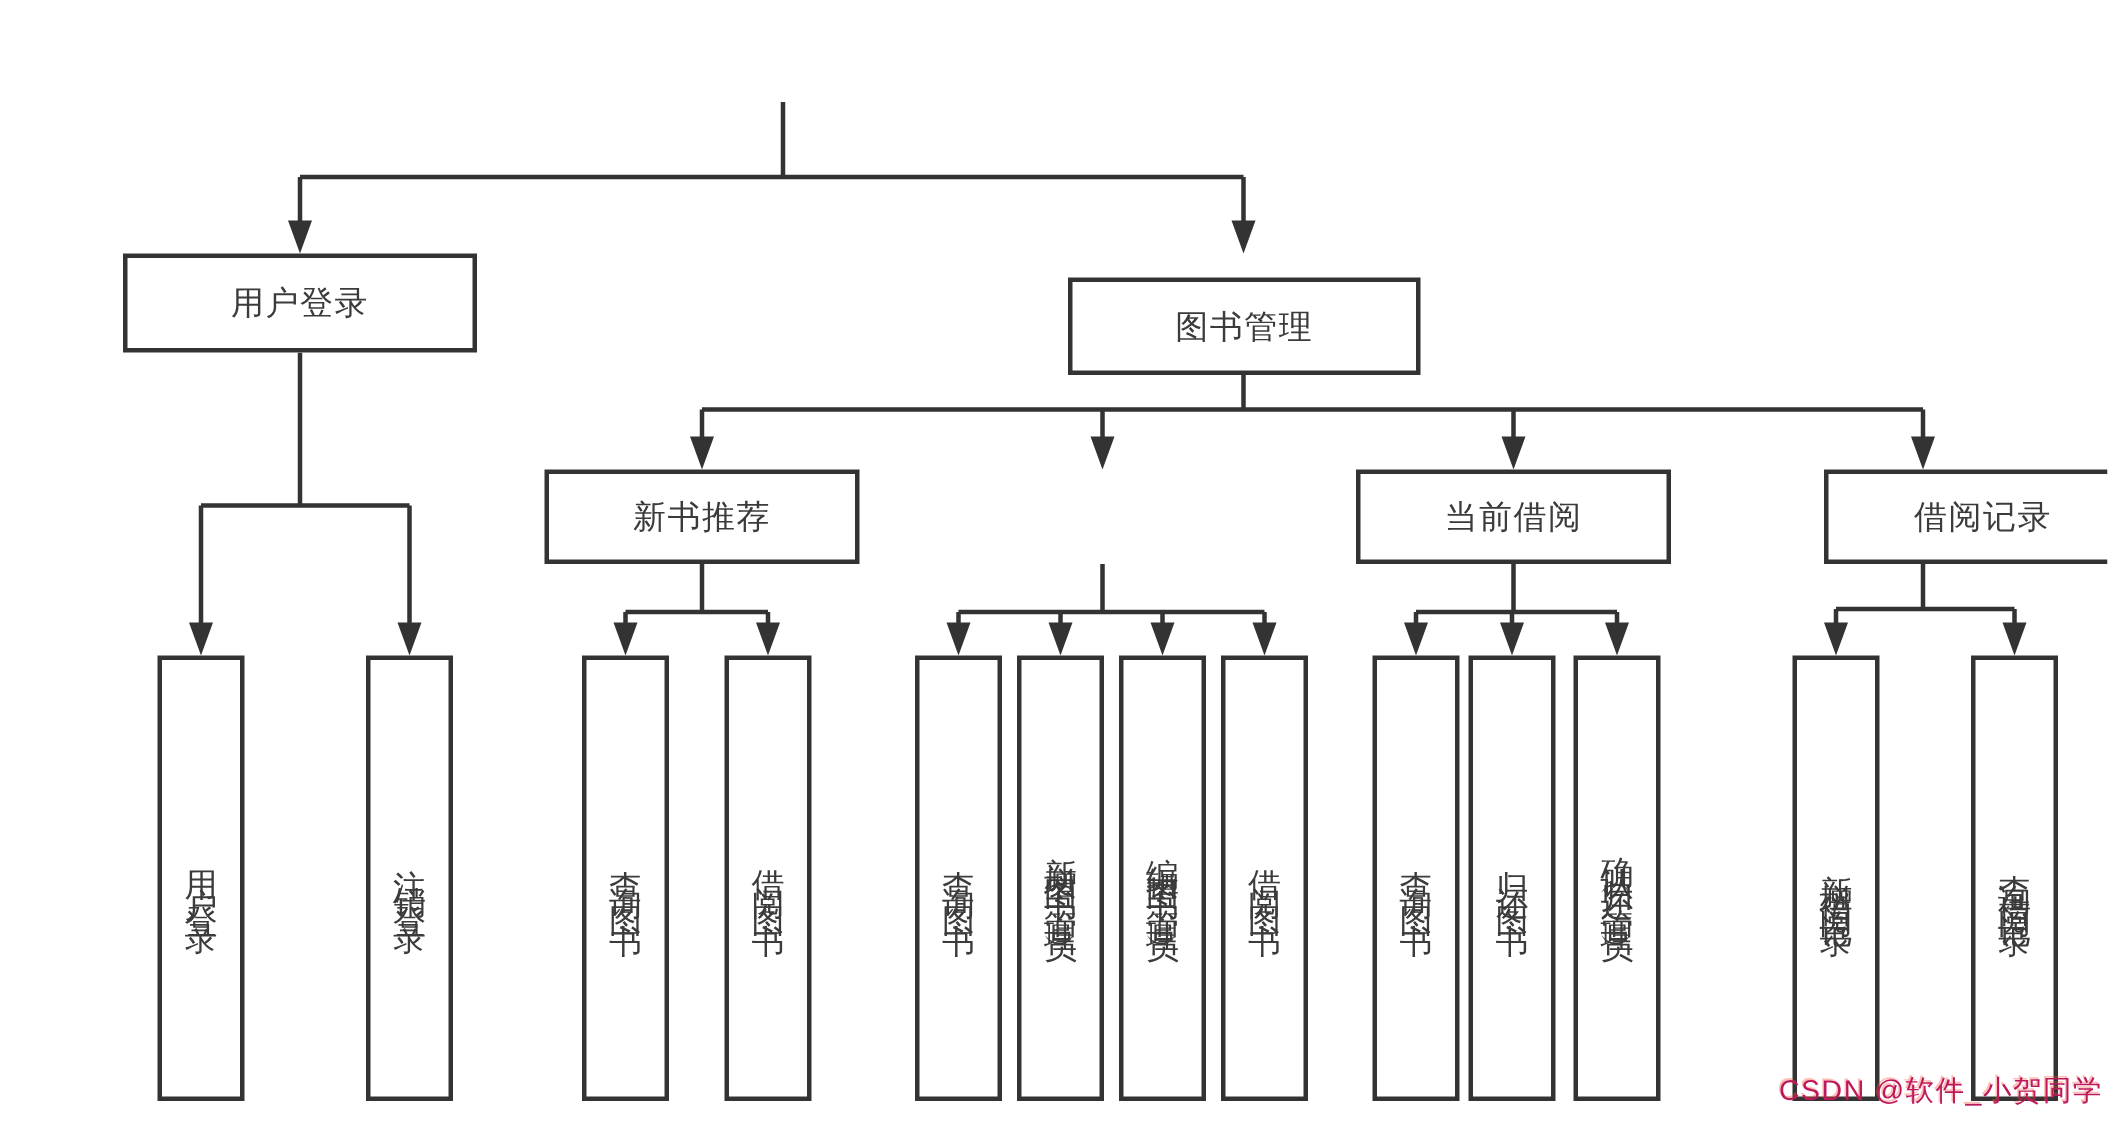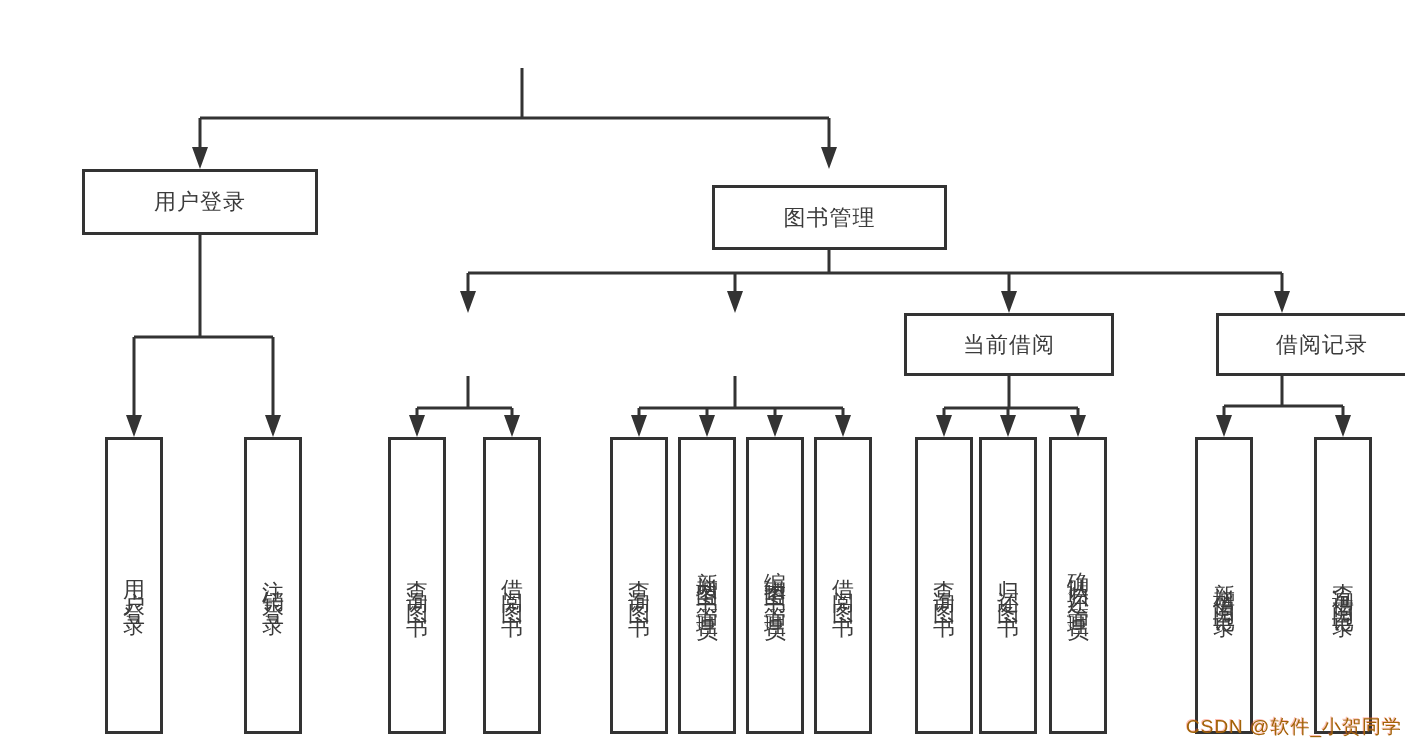--- a/index.html
+++ b/index.html
@@ -14,21 +14,21 @@
     font-size:22px;letter-spacing:1px;white-space:nowrap;
   }
   .leaf{width:58px;top:437px;height:297px;}
   .leaf span{
     writing-mode:vertical-rl;text-orientation:mixed;
     letter-spacing:12px;line-height:1;display:block;
   }
   .leaf.long span{letter-spacing:7px;}
   .watermark{
     position:absolute;left:1186px;top:714px;z-index:3;
-    font-size:19px;letter-spacing:1px;color:#a16207;
+    font-size:19px;letter-spacing:1px;color:#be185d;
     text-shadow:-1px -1px 0 rgba(252,85,49,0.38);
     white-space:nowrap;
   }
 </style>
 </head>
 <body>
 
 <div class="stage">
 
   <svg width="1405" height="747" viewBox="0 0 1405 747" aria-hidden="true">
@@ -50,20 +50,21 @@
       M767 415 L783 415 L775 437 Z  M835 415 L851 415 L843 437 Z
       M936 415 L952 415 L944 437 Z  M1000 415 L1016 415 L1008 437 Z
       M1070 415 L1086 415 L1078 437 Z  M1216 415 L1232 415 L1224 437 Z
       M1335 415 L1351 415 L1343 437 Z"></path>
   </svg>
 
 
   <div class="box" style="left:82px;top:169px;width:236px;height:66px;">用户登录</div>
   <div class="box" style="left:712px;top:169px;width:235px;height:65px;margin-top:16px;">图书管理</div>
 
+  <div class="box" style="left:363px;top:313px;width:210px;height:63px;">新书推荐</div>
   <div class="box" style="left:904px;top:313px;width:210px;height:63px;">当前借阅</div>
   <div class="box" style="left:1216px;top:313px;width:212px;height:63px;">借阅记录</div>
 
   <div class="box leaf" style="left:105px;">
     <span>用户登录</span>
     </div>
   <div class="box leaf" style="left:244px;">
     <span>注销登录</span>
     </div>
 

